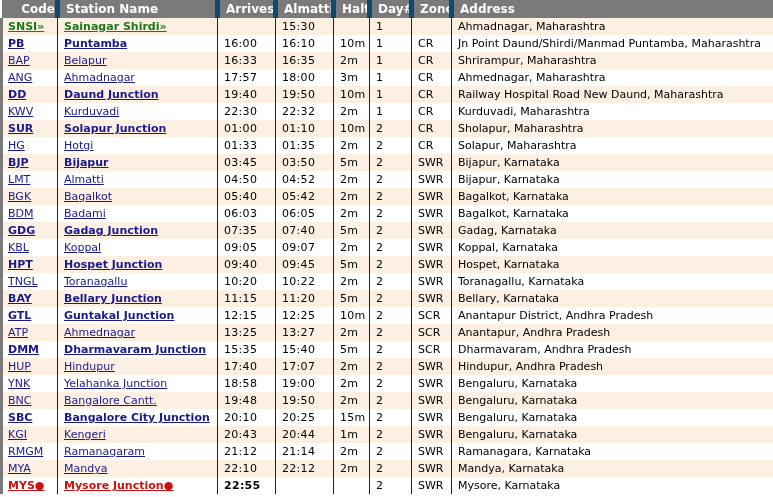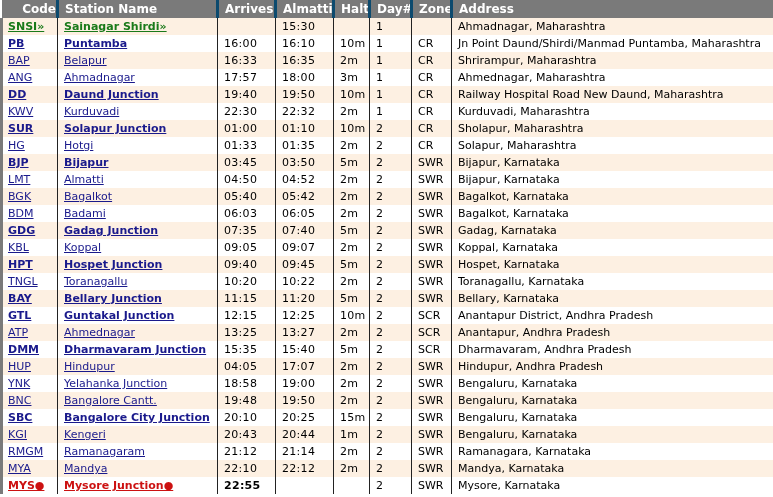--- a/index.html
+++ b/index.html
@@ -6,21 +6,21 @@
   body { width:773px; height:497px; overflow:hidden; font-family:"DejaVu Sans", "Liberation Sans", sans-serif; font-size:11px; color:#000; }
   table { border-collapse:collapse; table-layout:fixed; width:780px; }
   col.c-code { width:56px; }
   col.c-name { width:160px; }
   col.c-arr { width:58px; }
   col.c-dep { width:58px; }
   col.c-halt { width:36px; }
   col.c-day { width:42px; }
   col.c-zone { width:40px; }
   col.c-addr { width:330px; }
-  thead th { background:#7a7a7a; color:#ffffff; font-weight:bold; text-align:left; height:18px; padding:0 0 0 6px; font-size:12px; border-left:3px solid #0c4a6e; white-space:nowrap; overflow:hidden; }
+  thead th { background:#7a7a7a; color:#ffffff; font-weight:bold; text-align:left; height:18px; padding:0 0 0 6px; font-size:12px; border-left:5px solid #0c4a6e; white-space:nowrap; overflow:hidden; }
   thead th:first-child { border-left:none;text-align:right; }
   tbody td { height:17px; padding:0 0 0 6px; border-left:1px solid #222; white-space:nowrap; overflow:hidden; font-size:11px; }
   tbody td:first-child { border-left:3px solid #7a7a7a; padding-left:5px; }
   tbody tr:nth-child(odd) td { background:#fdf0e2; }
   tbody tr:nth-child(even) td { background:#ffffff; }
   a { color:#1a1a8c; text-decoration:underline; }
   tr.major a { font-weight:bold; }
   tr.major td.t { font-weight:normal; }
   tr.origin a { color:#1a7a1a; font-weight:bold; }
   tr.dest a { color:#cc1111; font-weight:bold; }
@@ -250,21 +250,21 @@
         <td class="t">15:35</td>
         <td class="t">15:40</td>
         <td class="t">5m</td>
         <td>2</td>
         <td>SCR</td>
         <td>Dharmavaram, Andhra Pradesh</td>
       </tr>
       <tr class="minor">
         <td><a href="#">HUP</a></td>
         <td><a href="#">Hindupur</a></td>
-        <td class="t">04:05</td>
+        <td class="t">17:40</td>
         <td class="t">17:07</td>
         <td class="t">2m</td>
         <td>2</td>
         <td>SWR</td>
         <td>Hindupur, Andhra Pradesh</td>
       </tr>
       <tr class="minor">
         <td><a href="#">YNK</a></td>
         <td><a href="#">Yelahanka Junction</a></td>
         <td class="t">18:58</td>

